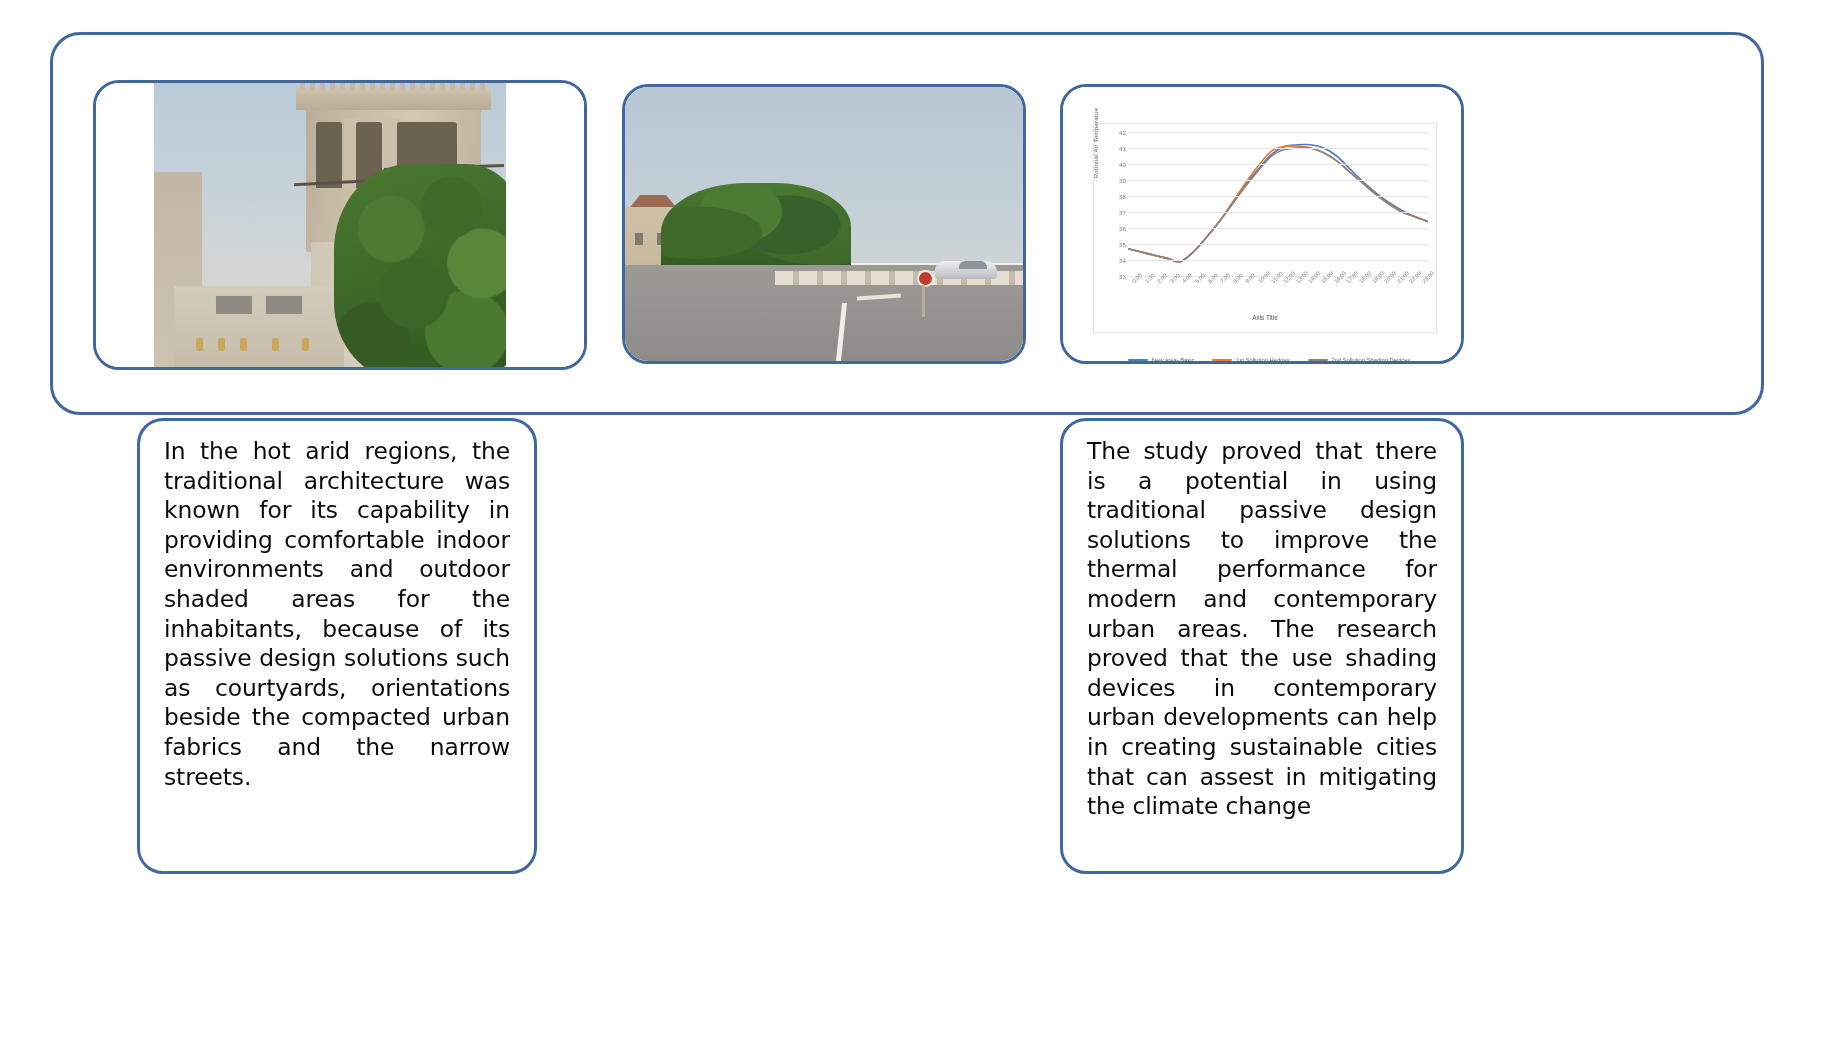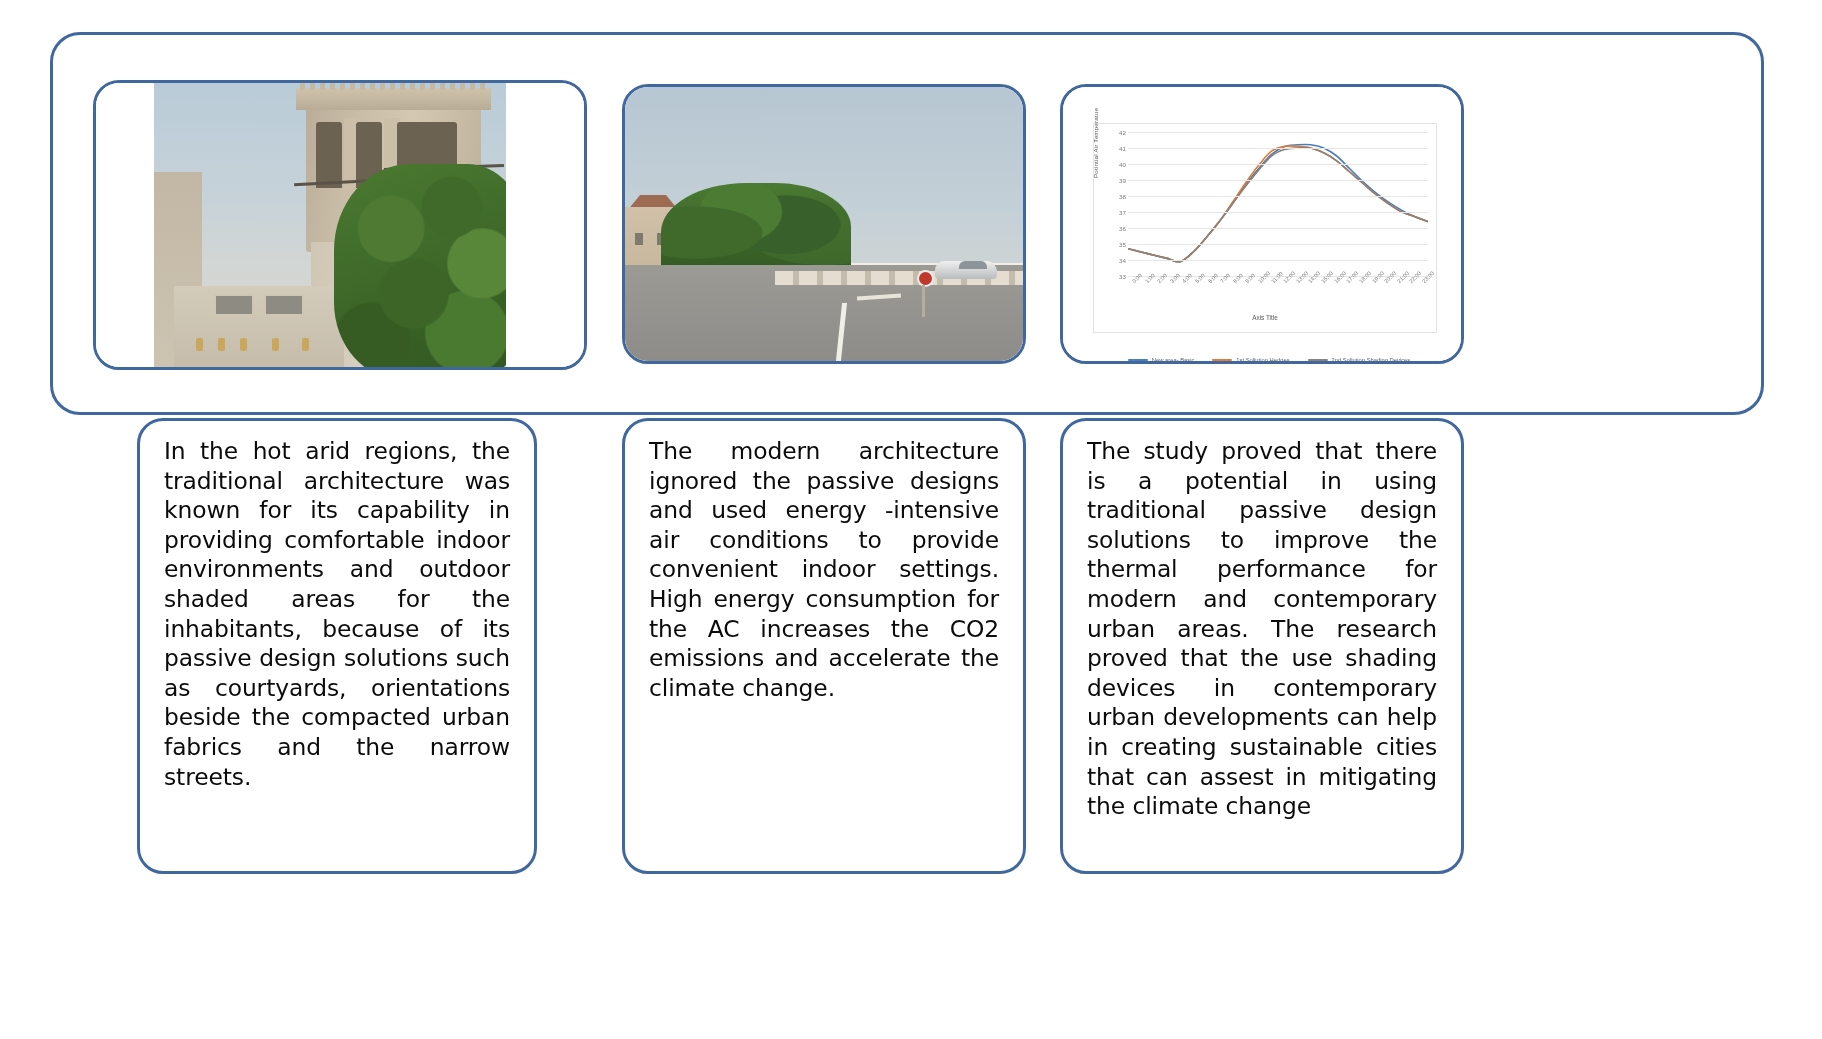--- a/index.html
+++ b/index.html
@@ -321,21 +321,18 @@
             <span>2nd Sollution Shading Devices</span>
           </div>
         </div>
     </div>
   </div>
 
   <div class="text-card" id="text-card-1">
     <div class="text-body">In the hot arid regions, the traditional architecture was known for its capability in providing comfortable indoor environments and outdoor shaded areas for the inhabitants, because of its passive design solutions such as courtyards, orientations beside the compacted urban fabrics and the narrow streets.</div>
   </div>
 
-  <div class="text-card" id="text-card-2">
-    <div class="text-body">The modern architecture ignored the passive designs and used energy -intensive air conditions to provide convenient indoor settings. High energy consumption for the AC increases the CO2 emissions and accelerate the climate change.</div>
-  </div>
 
   <div class="text-card" id="text-card-3">
     <div class="text-body">The study proved that there is a potential in using traditional passive design solutions to improve the thermal performance for modern and contemporary urban areas. The research proved that the use shading devices  in contemporary  urban developments can help in creating sustainable cities that can assest in mitigating the climate change</div>
   </div>
 
 </div>
 
 </body></html>

